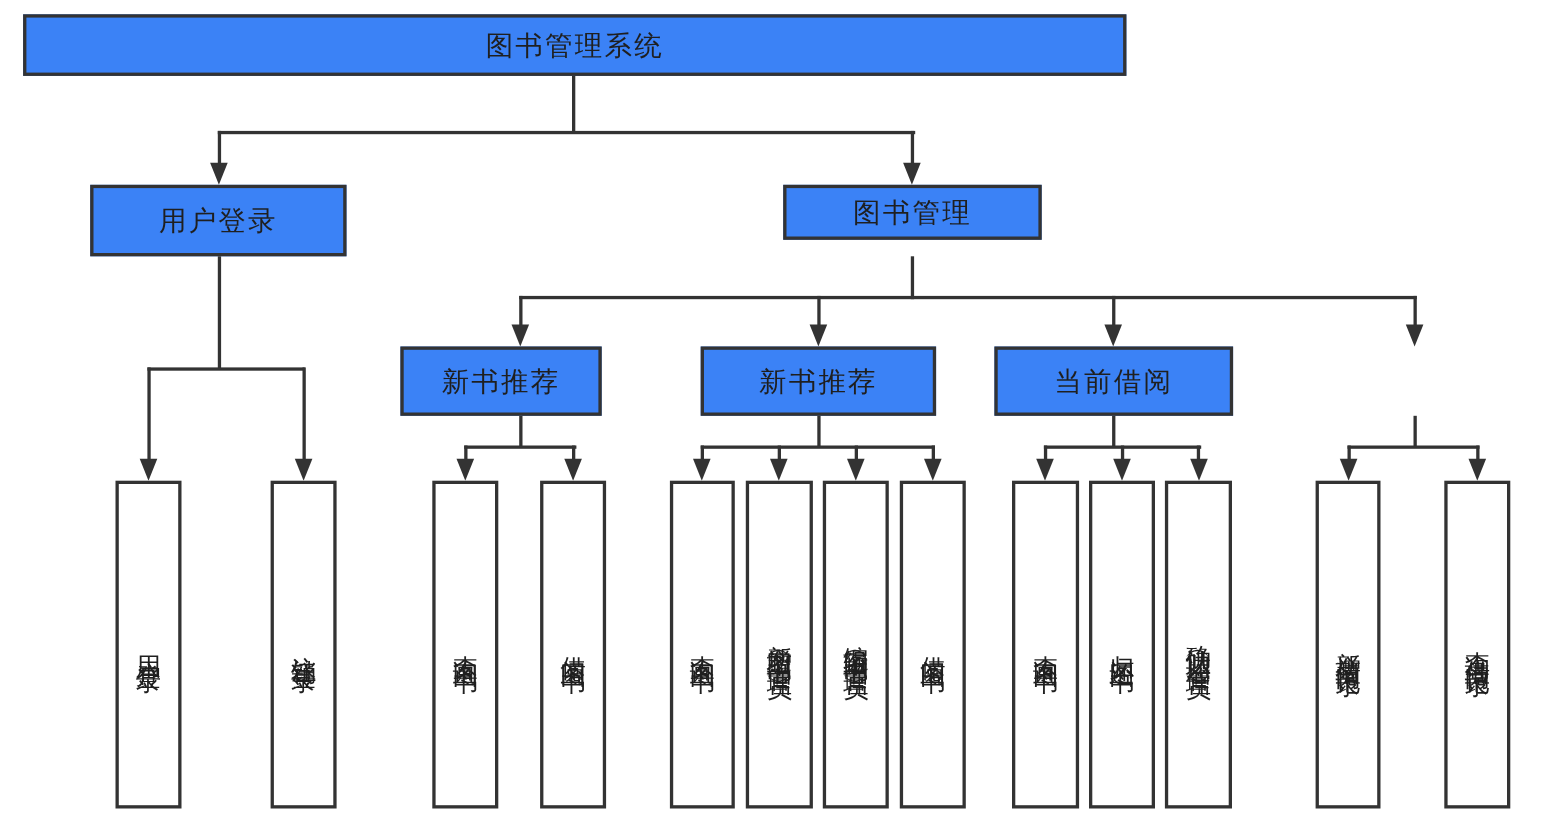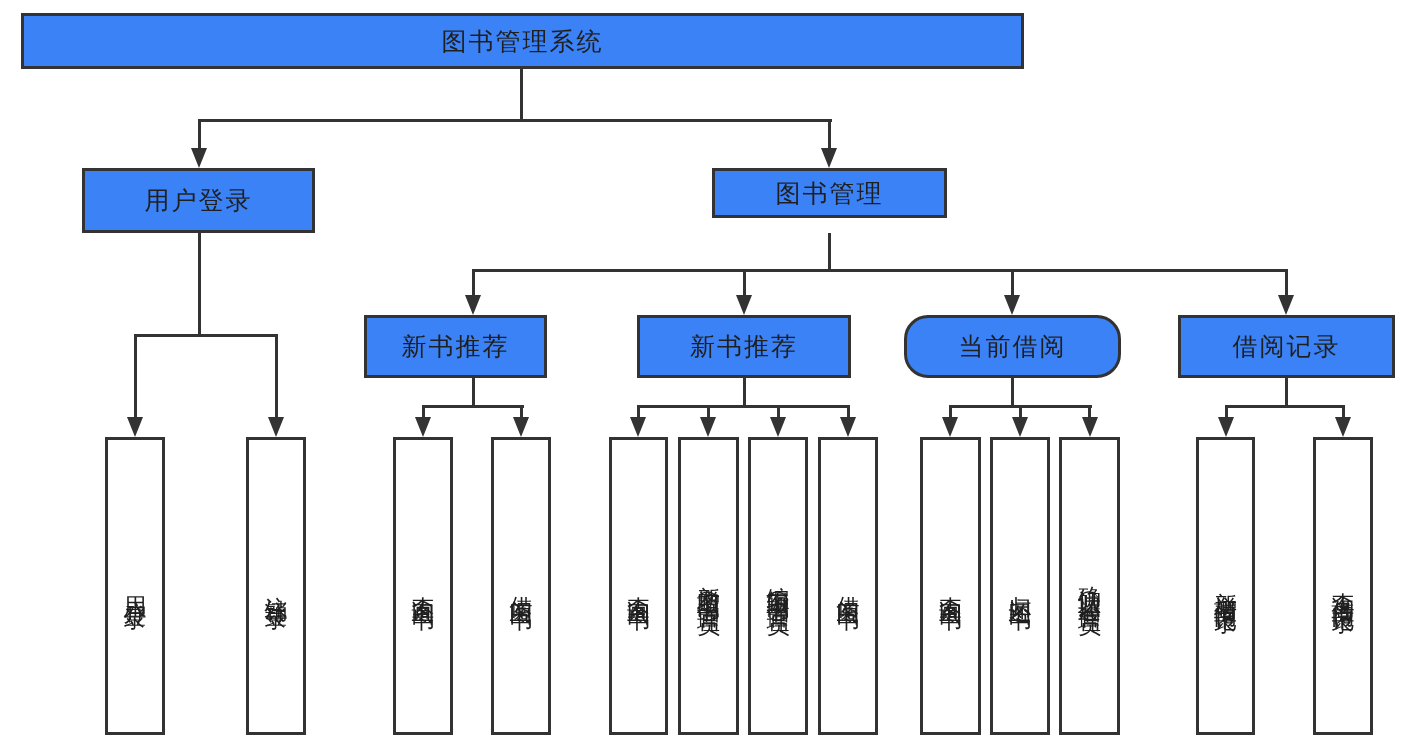--- a/index.html
+++ b/index.html
@@ -95,25 +95,22 @@
   <div class="arrow" style="left:1004px;top:295px;"></div>
   <div class="vl" style="left:1285px;top:269px;height:28px;"></div>
   <div class="arrow" style="left:1278px;top:295px;"></div>
 
   <div class="box" style="left:364px;top:315px;width:183px;height:63px;">
     <span>新书推荐</span>
   </div>
   <div class="box" style="left:637px;top:315px;width:214px;height:63px;">
     <span>新书推荐</span>
   </div>
-  <div class="box" style="left:904px;top:315px;width:217px;height:63px;border-radius:24px;">
+  <div class="box" style="left:904px;top:315px;width:217px;height:63px;">
     <span>当前借阅</span>
-  </div>
-  <div class="box" style="left:1178px;top:315px;width:217px;height:63px;">
-    <span>借阅记录</span>
   </div>
 
   <div class="vl" style="left:472px;top:378px;height:29px;"></div>
   <div class="hl" style="left:422px;top:405px;width:102px;"></div>
   <div class="vl" style="left:422px;top:405px;height:14px;"></div>
   <div class="arrow" style="left:415px;top:417px;"></div>
   <div class="vl" style="left:520px;top:405px;height:14px;"></div>
   <div class="arrow" style="left:513px;top:417px;"></div>
 
   <div class="vl" style="left:743px;top:378px;height:29px;"></div>

